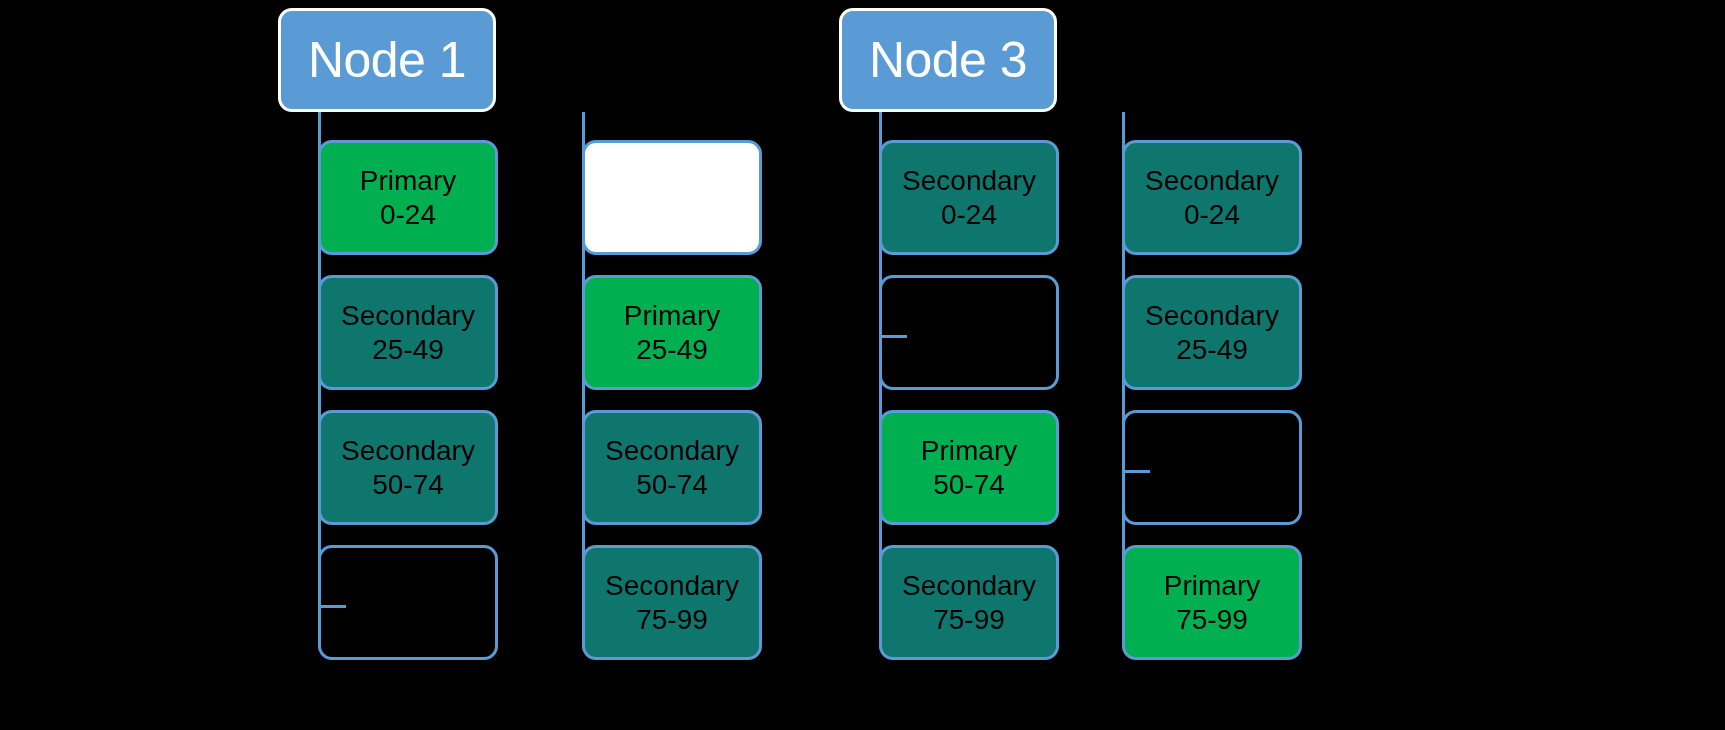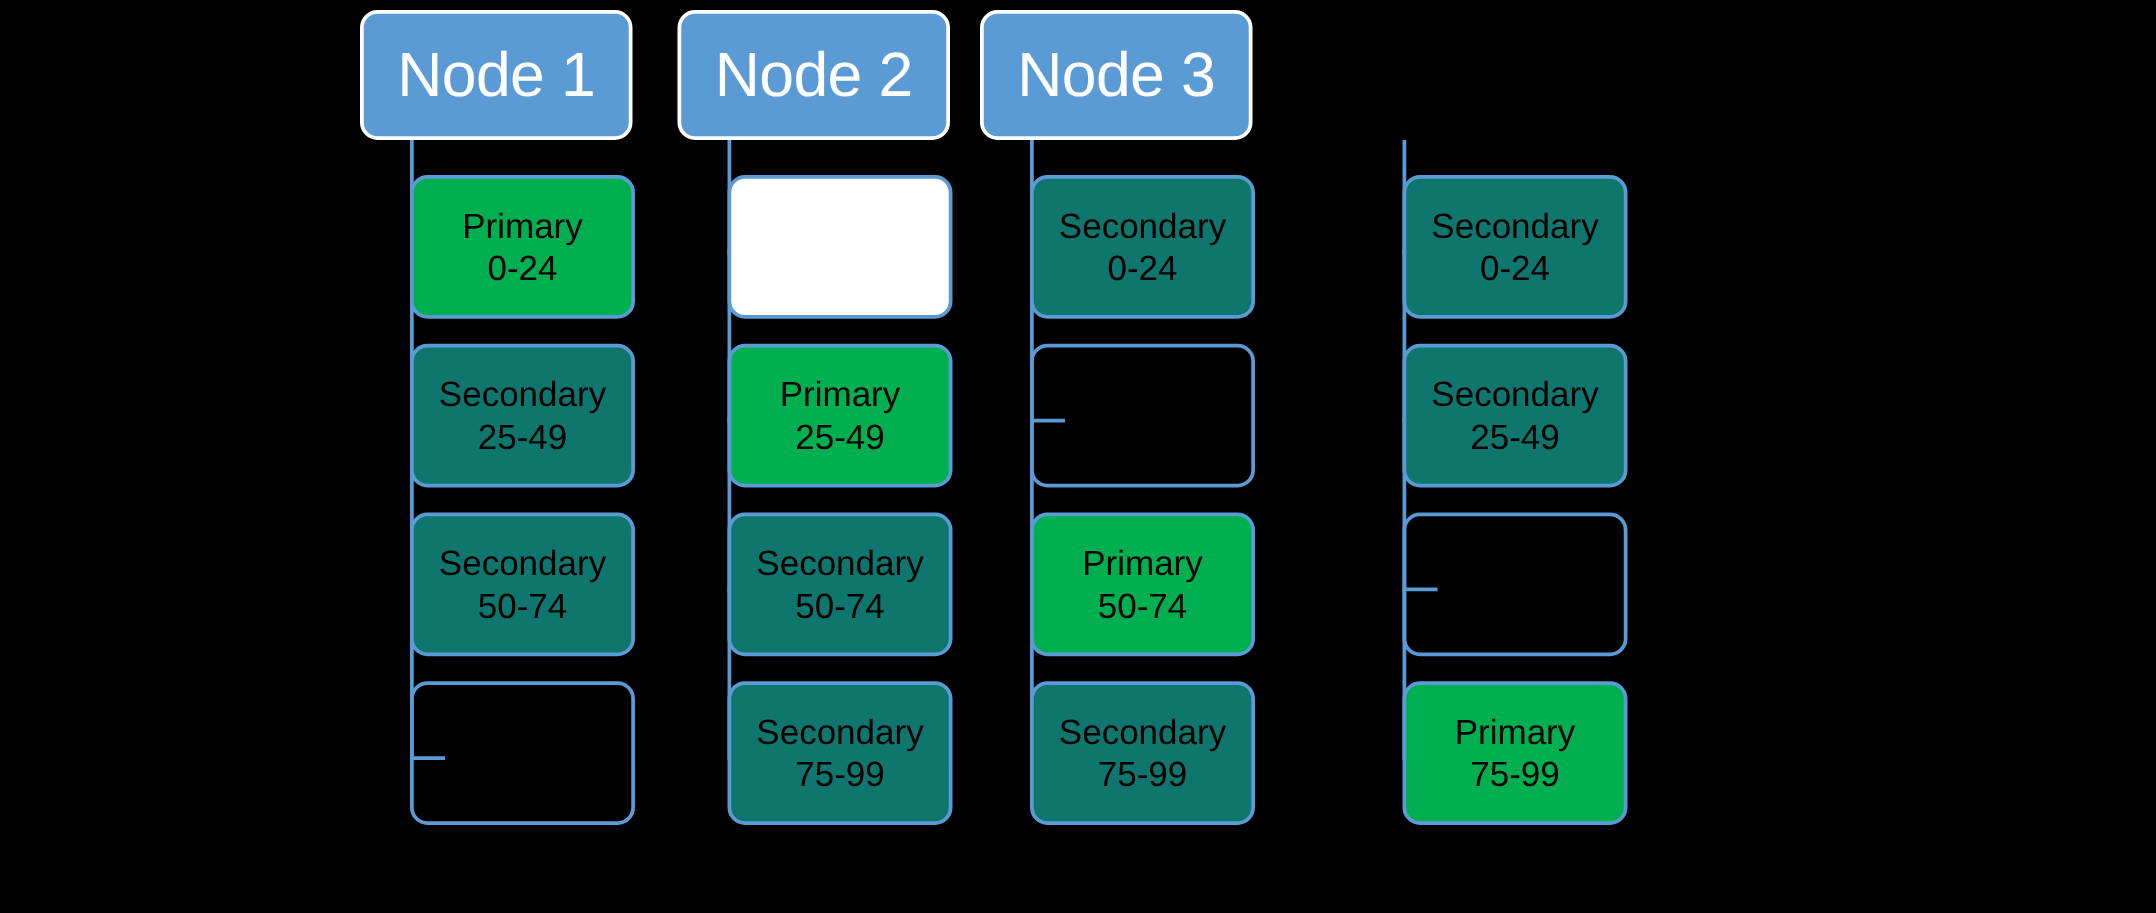--- a/index.html
+++ b/index.html
@@ -75,21 +75,21 @@
   .shard .range { display: block; }
   .shard.primary   { background: #00B050; }
   .shard.secondary { background: #0f766e; }
   .shard.blank     { background: #FFFFFF; }
   .shard.empty     { background: transparent; }
 </style>
 </head>
 <body>
 
 <div id="canvas">
-    <div class="column" style="left: 278px;">
+    <div class="column" style="left: 268px;">
       <div class="node-header">Node 1</div>
       <div class="trunk" style="height: 493px;"></div>
       <div class="stub" style="top: 200px;"></div>
       <div class="shard primary" style="top: 140px; height: 115px;">
         <span class="role">Primary</span>
         <span class="range">0-24</span>
       </div>
       <div class="stub" style="top: 335px;"></div>
       <div class="shard secondary" style="top: 275px; height: 115px;">
         <span class="role">Secondary</span>
@@ -100,21 +100,20 @@
         <span class="role">Secondary</span>
         <span class="range">50-74</span>
       </div>
       <div class="stub" style="top: 605px;"></div>
       <div class="shard empty" style="top: 545px; height: 115px;">
         <span class="role"></span>
         <span class="range"></span>
       </div>
     </div>
     <div class="column" style="left: 532px;">
-      <div class="node-header">Node 2</div>
       <div class="trunk" style="height: 493px;"></div>
       <div class="stub" style="top: 200px;"></div>
       <div class="shard blank" style="top: 140px; height: 115px;">
         <span class="role"></span>
         <span class="range"></span>
       </div>
       <div class="stub" style="top: 335px;"></div>
       <div class="shard primary" style="top: 275px; height: 115px;">
         <span class="role">Primary</span>
         <span class="range">25-49</span>
@@ -123,21 +122,21 @@
       <div class="shard secondary" style="top: 410px; height: 115px;">
         <span class="role">Secondary</span>
         <span class="range">50-74</span>
       </div>
       <div class="stub" style="top: 605px;"></div>
       <div class="shard secondary" style="top: 545px; height: 115px;">
         <span class="role">Secondary</span>
         <span class="range">75-99</span>
       </div>
     </div>
-    <div class="column" style="left: 774px;">
+    <div class="column" style="left: 829px;">
       <div class="node-header">Node 3</div>
       <div class="trunk" style="height: 493px;"></div>
       <div class="stub" style="top: 200px;"></div>
       <div class="shard secondary" style="top: 140px; height: 115px;">
         <span class="role">Secondary</span>
         <span class="range">0-24</span>
       </div>
       <div class="stub" style="top: 335px;"></div>
       <div class="shard empty" style="top: 275px; height: 115px;">
         <span class="role"></span>

